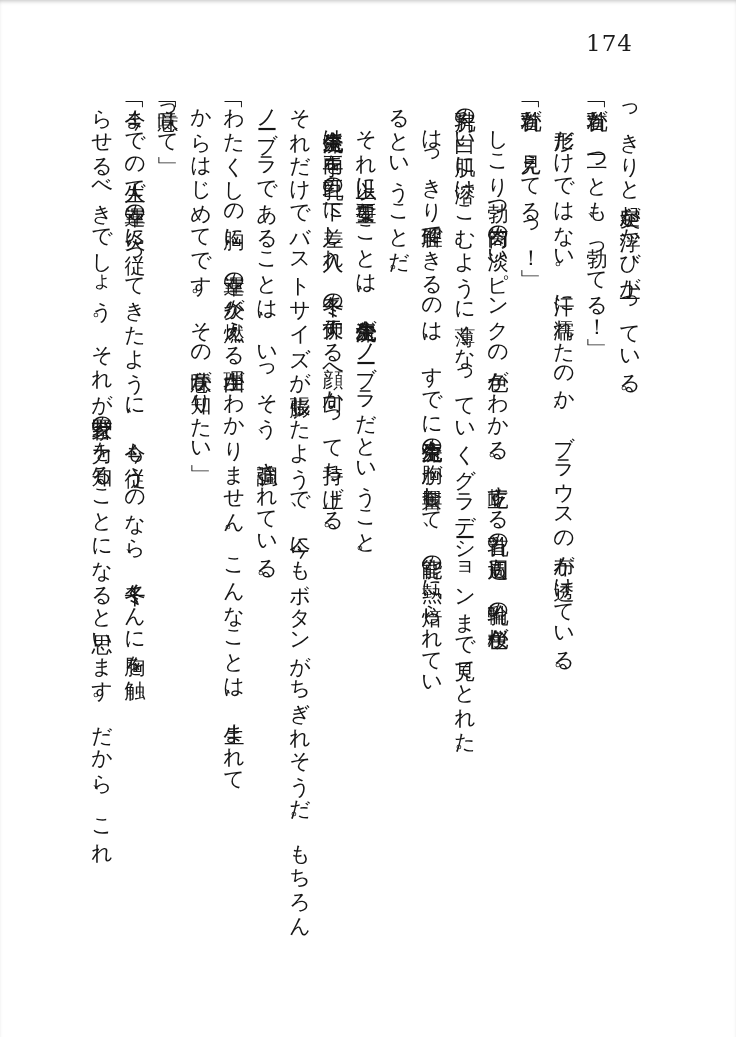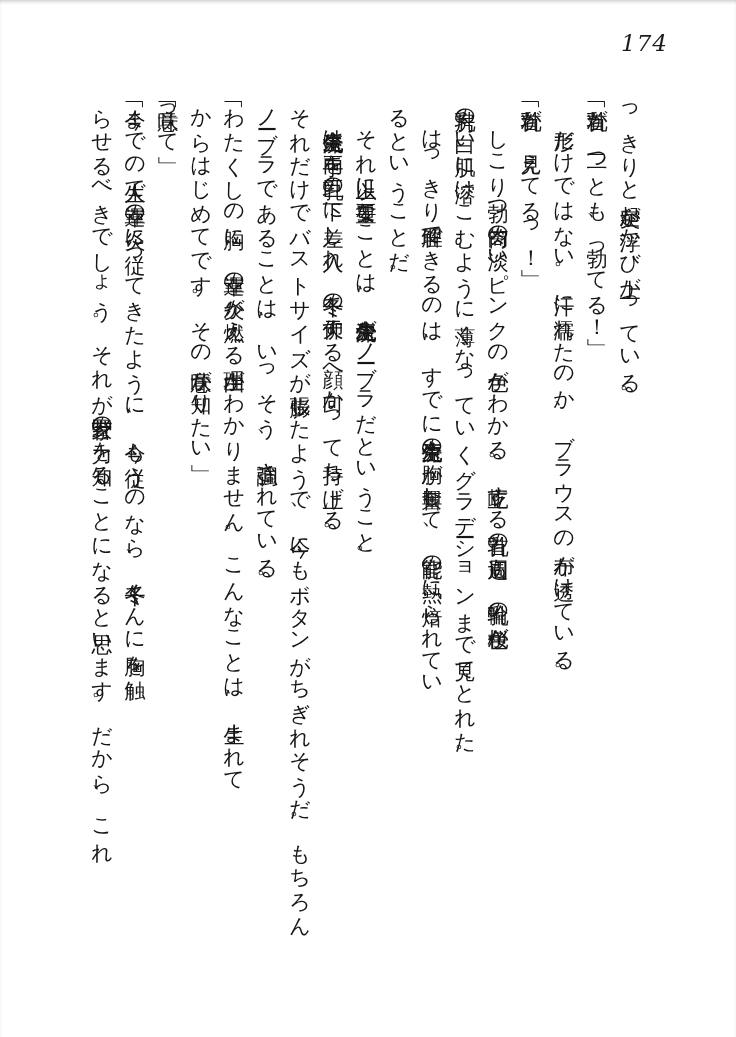--- a/index.html
+++ b/index.html
@@ -20,22 +20,20 @@
     background: #ffffff;
     box-shadow: inset 0 3px 4px -2px rgba(0,0,0,0.25);
   }
   .page-number {
     position: absolute;
     top: 30px;
     left: 586px;
     font-size: 23px;
     color: #1c1c1c;
     letter-spacing: 1px;
-    font-style: italic;
-    margin-left: 35px;
   }
   .text-block {
     position: absolute;
     top: 94px;
     right: 90px;
     height: 848px;
     writing-mode: vertical-rl;
     text-orientation: mixed;
     font-size: 21px;
     line-height: 33px;

